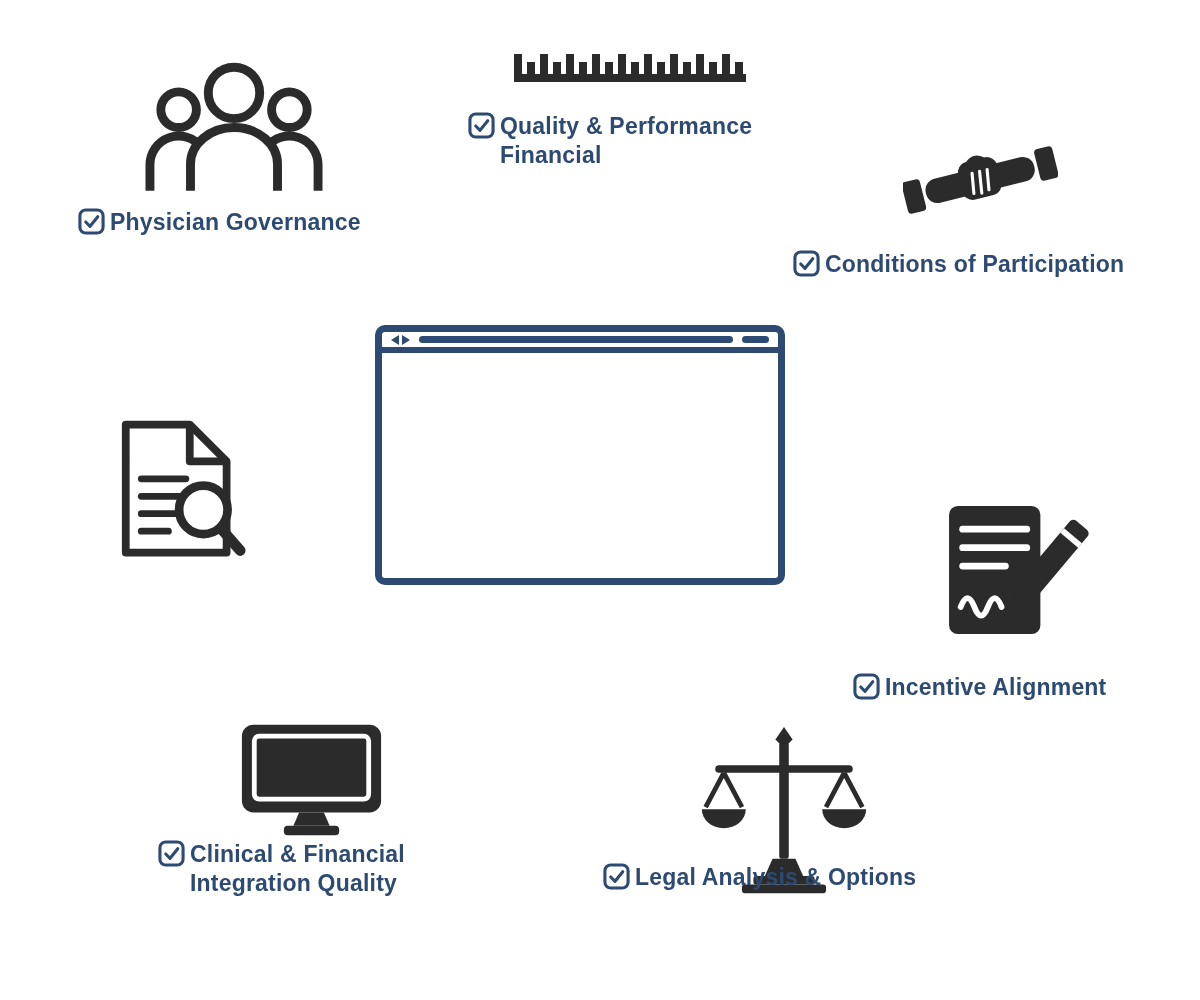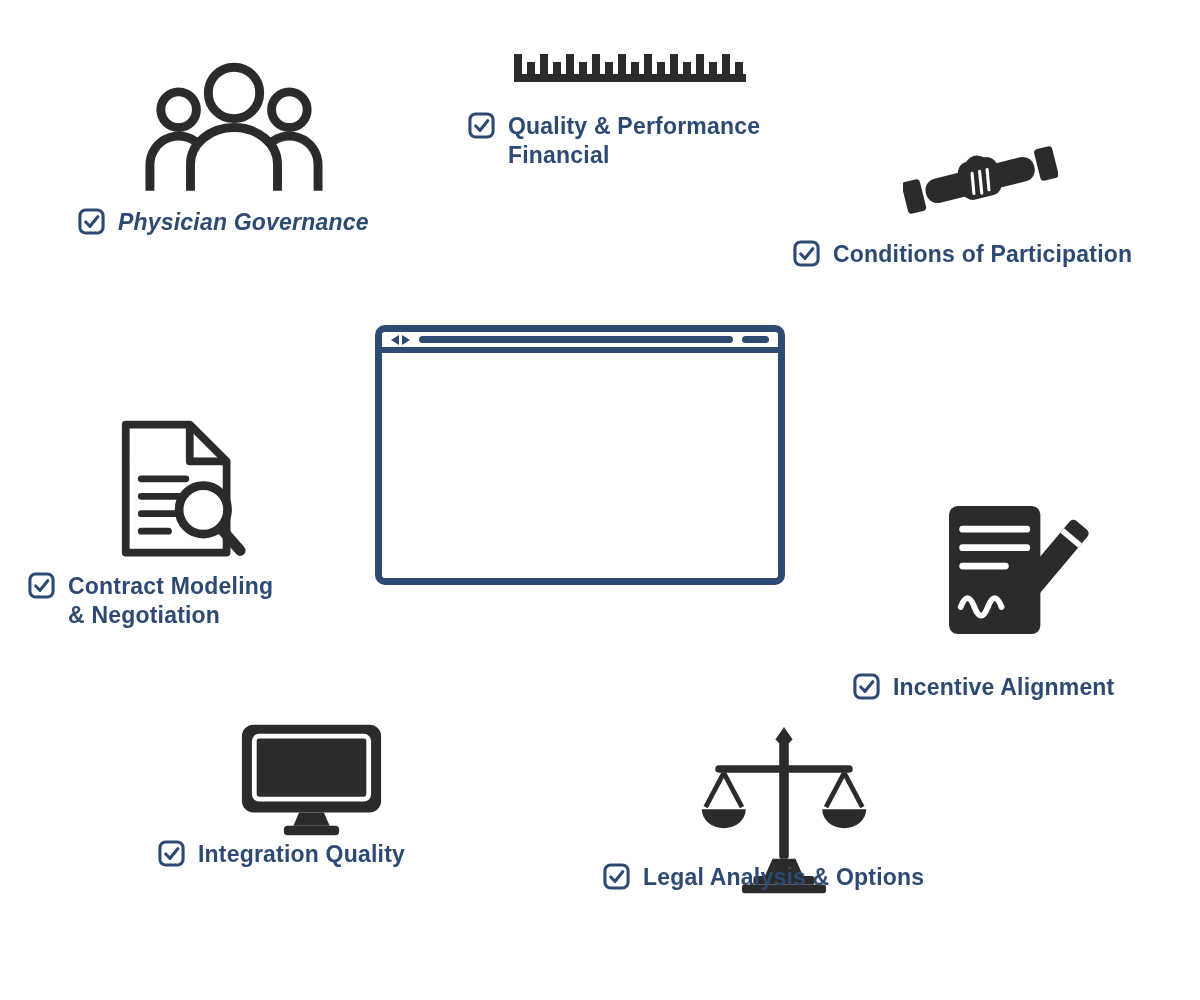--- a/index.html
+++ b/index.html
@@ -11,34 +11,34 @@
     background: var(--background, #ffffff);
     font-family: "Liberation Sans", sans-serif;
     overflow: hidden;
   }
   .abs { position: absolute; }
 
   
   .icon svg { display: block; width: 100%; height: 100%; color: var(--icon, #2b2b2b); }
 
   
-  .label { display: flex; align-items: flex-start; gap: 13px; color: var(--accent, #2d4a72); }
+  .label { display: flex; align-items: flex-start; gap: 5px; color: var(--accent, #2d4a72); }
   .checkbox { width: 27px; height: 27px; flex: 0 0 auto; color: var(--accent, #2d4a72); }
   .label-text { font-size: 23px; font-weight: 700; line-height: 29px; letter-spacing: 0.2px; }
   .label-text .line { display: block; white-space: nowrap; }
 
   
   .icon-people        { left: 145px; top: 62px;  width: 178px; height: 134px; }
-  .label-physician    { left: 78px;  top: 208px; font-style: italic; }
+  .label-physician    { left: 78px;  top: 208px; }
 
   .icon-ruler         { left: 514px; top: 54px;  width: 232px; height: 28px; }
   .label-quality      { left: 468px; top: 112px; }
 
   .icon-handshake     { left: 903px; top: 130px; width: 155px; height: 103px; }
-  .label-conditions   { left: 793px; top: 240px; }
+  .label-conditions   { left: 793px; top: 250px; }
 
   .icon-docsearch     { left: 118px; top: 418px; width: 128px; height: 142px; }
   .label-contract     { left: 28px;  top: 572px; }
 
   .icon-contractpen   { left: 945px; top: 502px; width: 148px; height: 136px; }
   .label-incentive    { left: 853px; top: 648px; margin-top: 25px; }
 
   .icon-monitor       { left: 240px; top: 722px; width: 143px; height: 118px; }
   .label-clinical     { left: 158px; top: 840px; }
 
@@ -154,30 +154,20 @@
       <g stroke="currentColor" stroke-width="7" stroke-linecap="round">
         <line x1="24" y1="62" x2="70" y2="62"></line>
         <line x1="24" y1="80" x2="64" y2="80"></line>
         <line x1="24" y1="98" x2="58" y2="98"></line>
         <line x1="24" y1="116" x2="52" y2="116"></line>
       </g>
       <circle cx="88" cy="94" r="25" fill="#ffffff" stroke="currentColor" stroke-width="9"></circle>
       <line x1="106" y1="113" x2="126" y2="136" stroke="currentColor" stroke-width="11" stroke-linecap="round"></line>
     </svg>
   </div>
-  <div class="abs label label-contract">
-    <svg class="checkbox" viewBox="0 0 28 28" xmlns="http://www.w3.org/2000/svg">
-      <rect x="2" y="2" width="24" height="24" rx="6" fill="none" stroke="currentColor" stroke-width="3.2"></rect>
-      <path d="M8 14.5 l4.5 4.5 L20.5 9" fill="none" stroke="currentColor" stroke-width="3.2" stroke-linecap="round" stroke-linejoin="round"></path>
-    </svg>
-    <div class="label-text">
-      <span class="line">Contract Modeling</span>
-      <span class="line">&amp; Negotiation</span>
-    </div>
-  </div>
 
   <div class="abs browser">
     <div class="browser-toolbar">
       <span class="tri tri-left"></span>
       <span class="tri tri-right"></span>
       <div class="addr-bar"></div>
       <div class="addr-stub"></div>
     </div>
     <div class="browser-body"></div>
   </div>
@@ -215,20 +205,21 @@
       <polygon points="62,94 88,94 94,108 56,108" fill="currentColor"></polygon>
       <rect x="46" y="108" width="58" height="10" rx="4" fill="currentColor"></rect>
     </svg>
   </div>
   <div class="abs label label-clinical">
     <svg class="checkbox" viewBox="0 0 28 28" xmlns="http://www.w3.org/2000/svg">
       <rect x="2" y="2" width="24" height="24" rx="6" fill="none" stroke="currentColor" stroke-width="3.2"></rect>
       <path d="M8 14.5 l4.5 4.5 L20.5 9" fill="none" stroke="currentColor" stroke-width="3.2" stroke-linecap="round" stroke-linejoin="round"></path>
     </svg>
     <div class="label-text">
+      <span class="line">Clinical &amp; Financial</span>
       <span class="line">Integration Quality</span>
     </div>
   </div>
 
   <div class="abs icon icon-scales">
     <svg viewBox="0 0 180 178" xmlns="http://www.w3.org/2000/svg">
       <g fill="currentColor">
         <path d="M90 0 l9 13 -9 9 -9 -9 z"></path>
         <rect x="85" y="16" width="10" height="122" rx="3"></rect>
         <rect x="18" y="40" width="144" height="8" rx="4"></rect>

